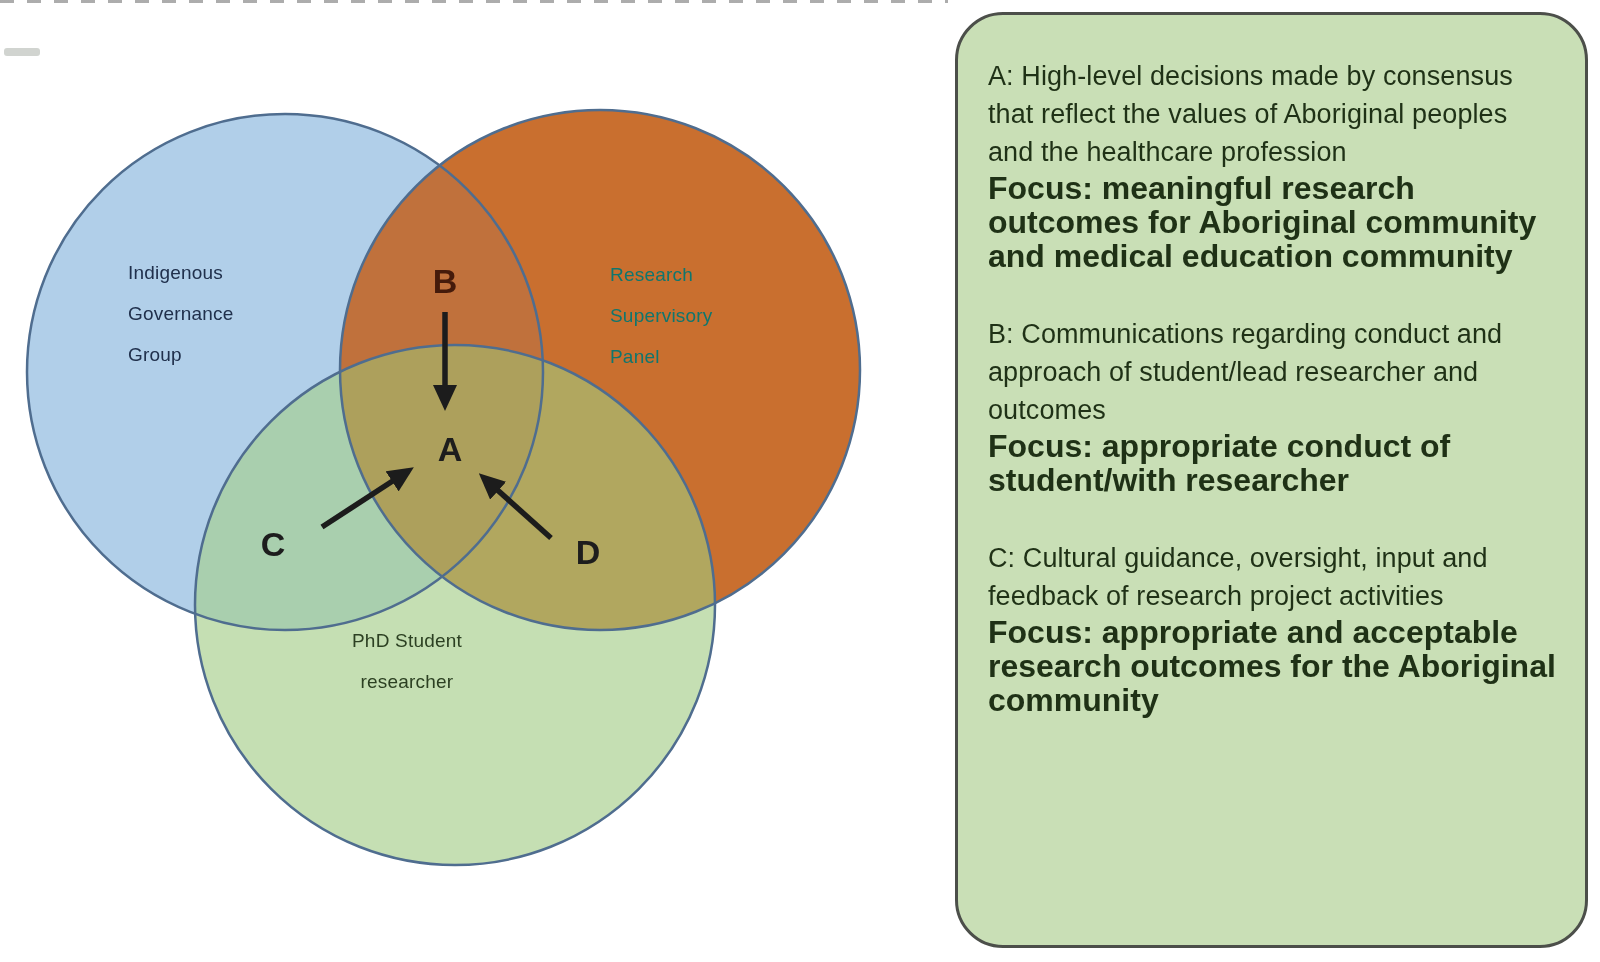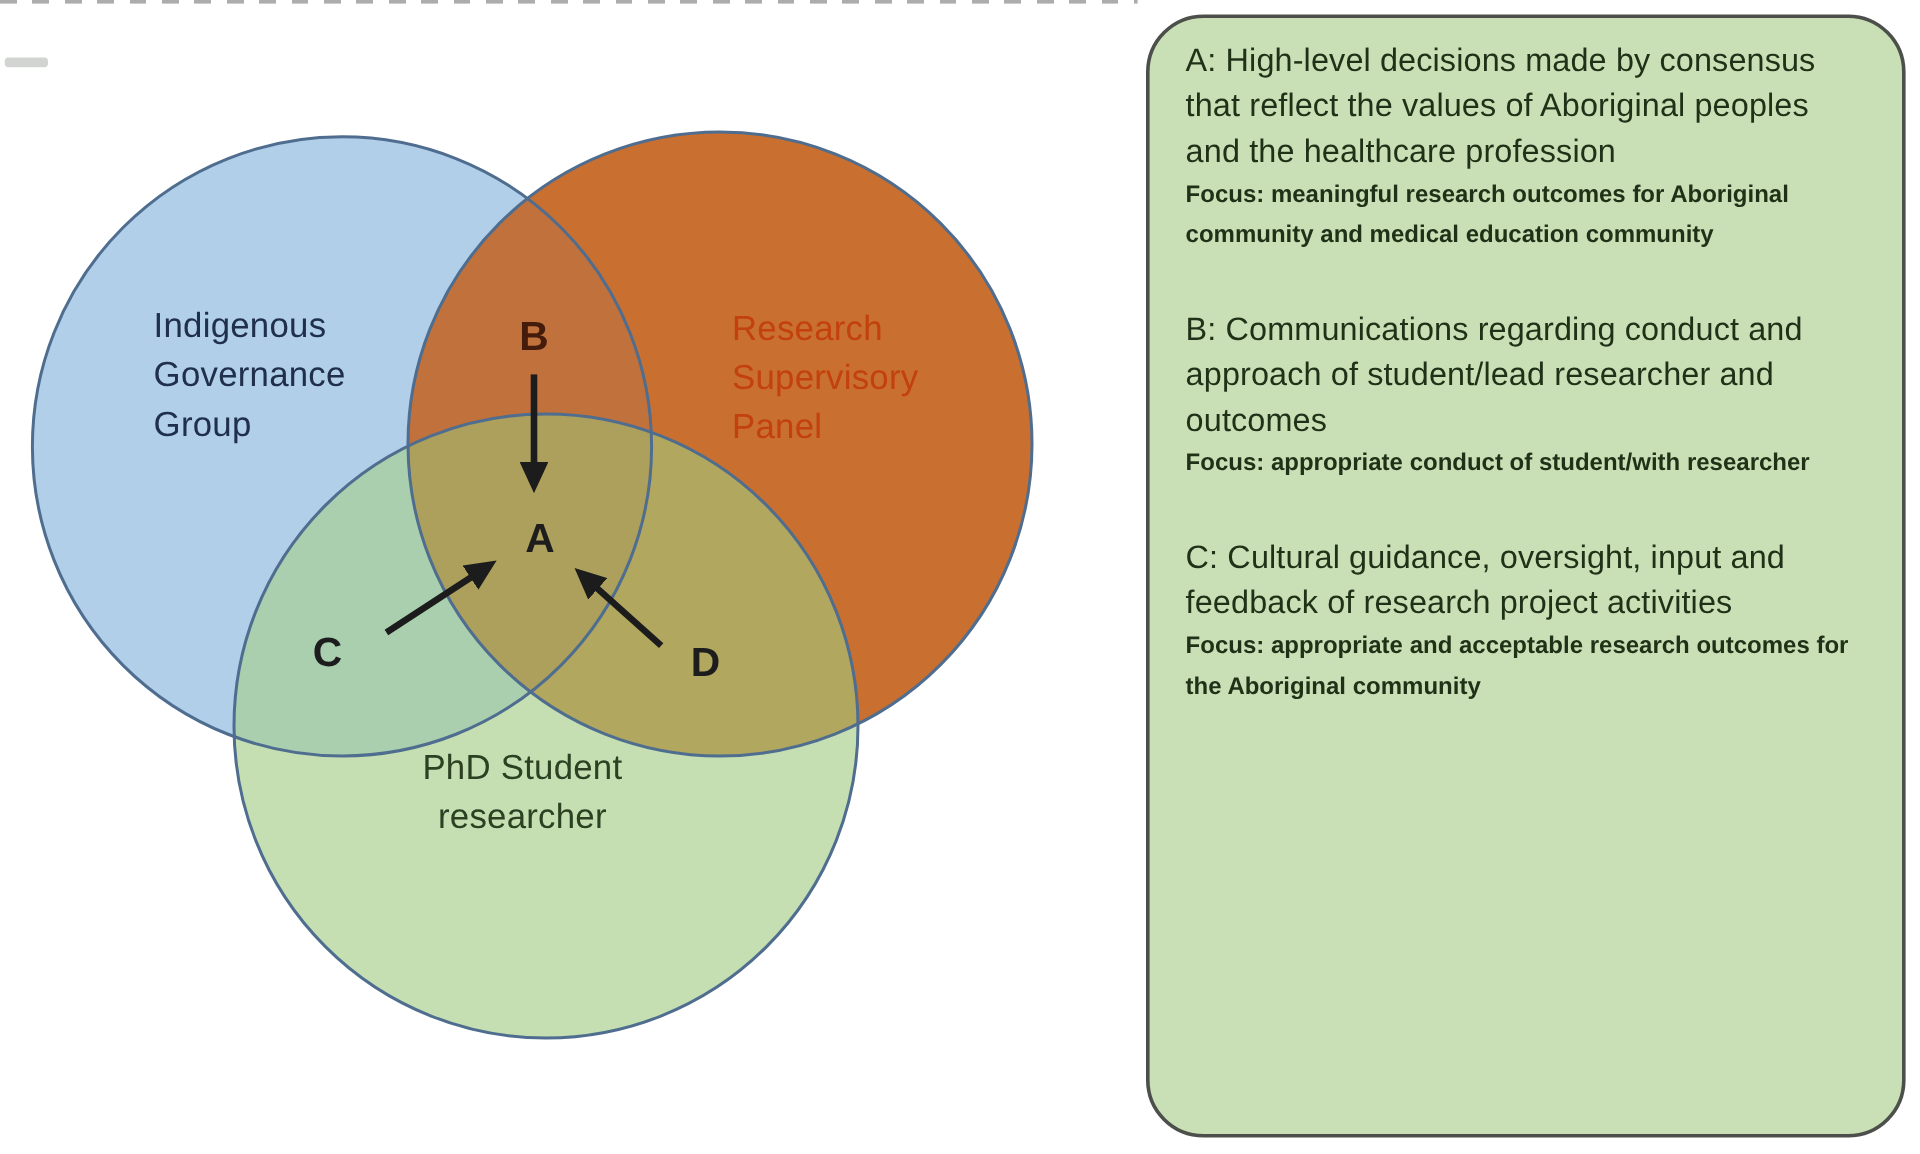--- a/index.html
+++ b/index.html
@@ -10,27 +10,27 @@
     height: 962px;
     background: #ffffff;
     overflow: hidden;
     font-family: "Liberation Sans", sans-serif;
   }
   .venn-svg { position: absolute; left: 0; top: 0; }
 
   .circle-label {
     position: absolute;
     white-space: pre-line;
-    font-size: 29px;
+    font-size: 19px;
     line-height: 41px;
     font-weight: 400;
     letter-spacing: 0.2px;
   }
   .label-indigenous { left: 128px; top: 252px; color: #20304c; }
-  .label-research   { left: 610px; top: 254px; color: #c2410c; }
+  .label-research   { left: 610px; top: 254px; color: #0f766e; }
   .label-phd        { left: 352px; top: 620px; color: #2c4022; text-align: center; }
 
   .venn-marker {
     position: absolute;
     transform: translateX(-50%);
     font-size: 34px;
     font-weight: 600;
     color: #1d1d1d;
   }
   .marker-a { left: 450px; top: 430px; }
@@ -40,33 +40,33 @@
 
   .legend {
     position: absolute;
     left: 955px;
     top: 12px;
     width: 633px;
     height: 936px;
     background: #c9dfb6;
     border: 3px solid #4c4f4a;
     border-radius: 48px;
-    padding: 16px 26px 0 30px;
+    padding: 42px 26px 0 30px;
     display: flex;
     flex-direction: column;
     gap: 42px;
     color: #1f3116;
   }
   .legend-item .desc {
     font-size: 27px;
     line-height: 38px;
     letter-spacing: 0.1px;
   }
   .legend-item .focus {
-    font-size: 20px;
+    font-size: 32px;
     line-height: 34px;
     font-weight: 700;
   }
 
   
   .artifact-top {
     position: absolute;
     left: 0; top: 0;
     width: 948px; height: 3px;
     background: repeating-linear-gradient(90deg,

